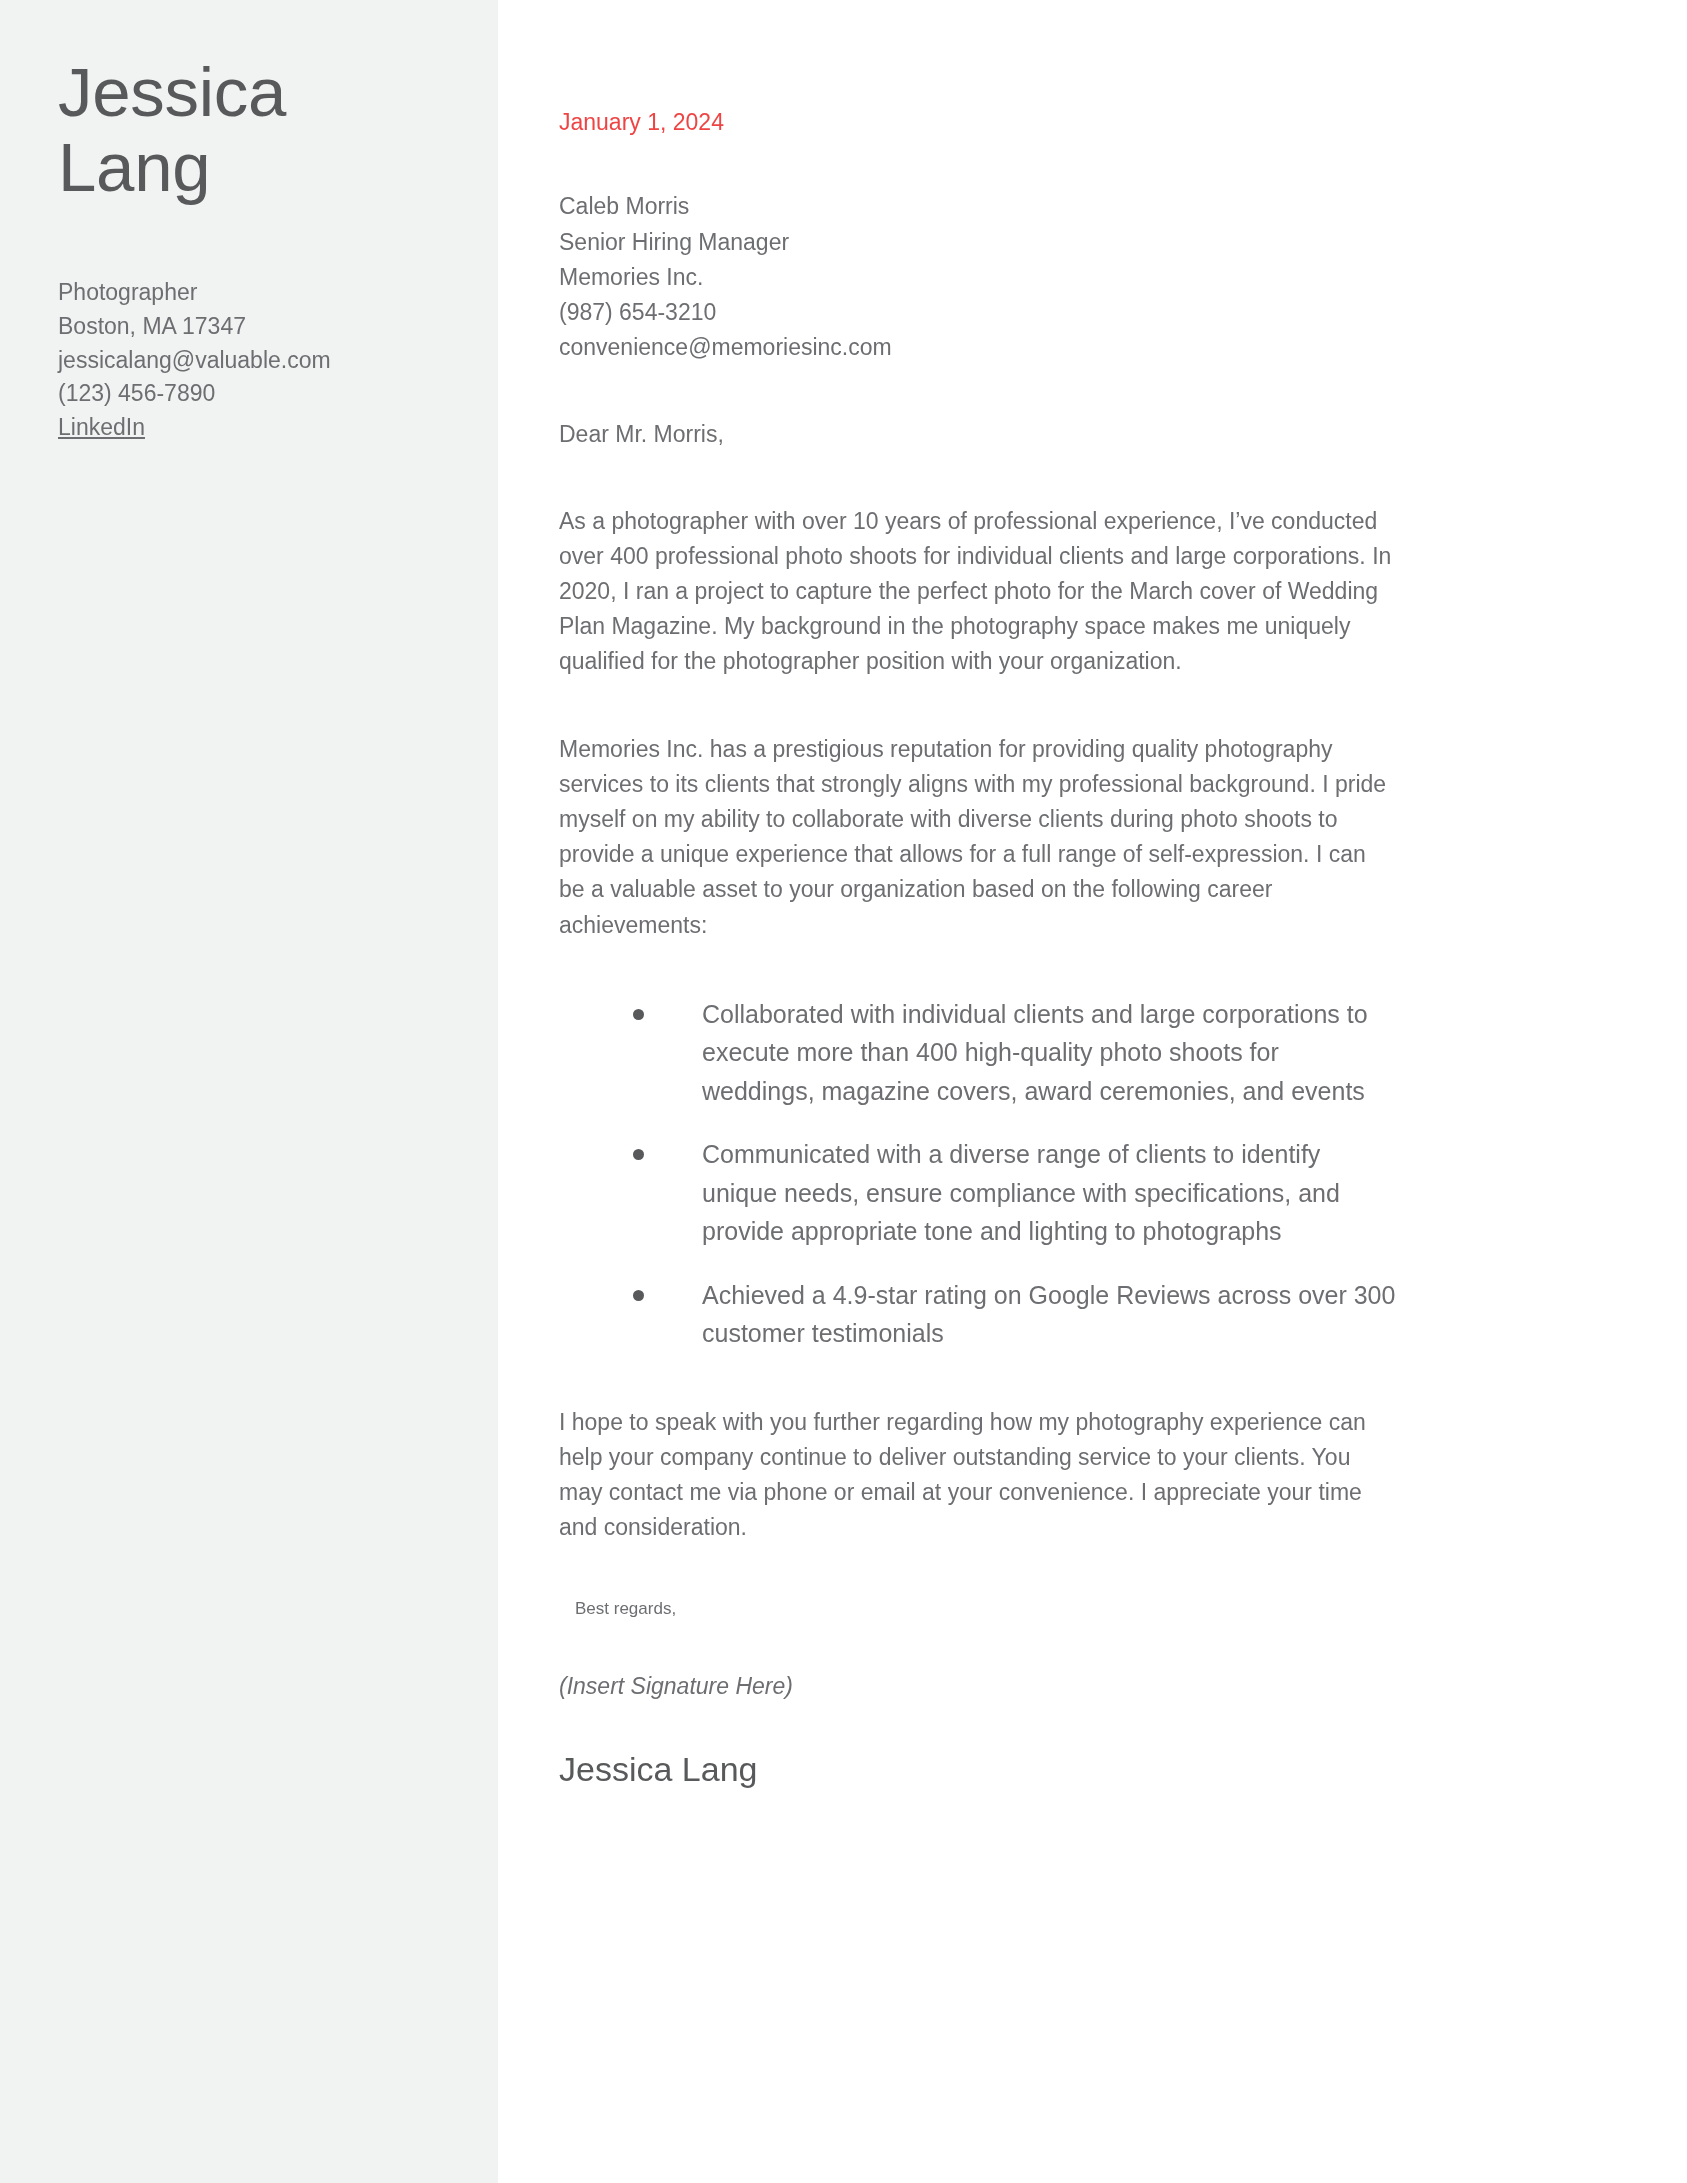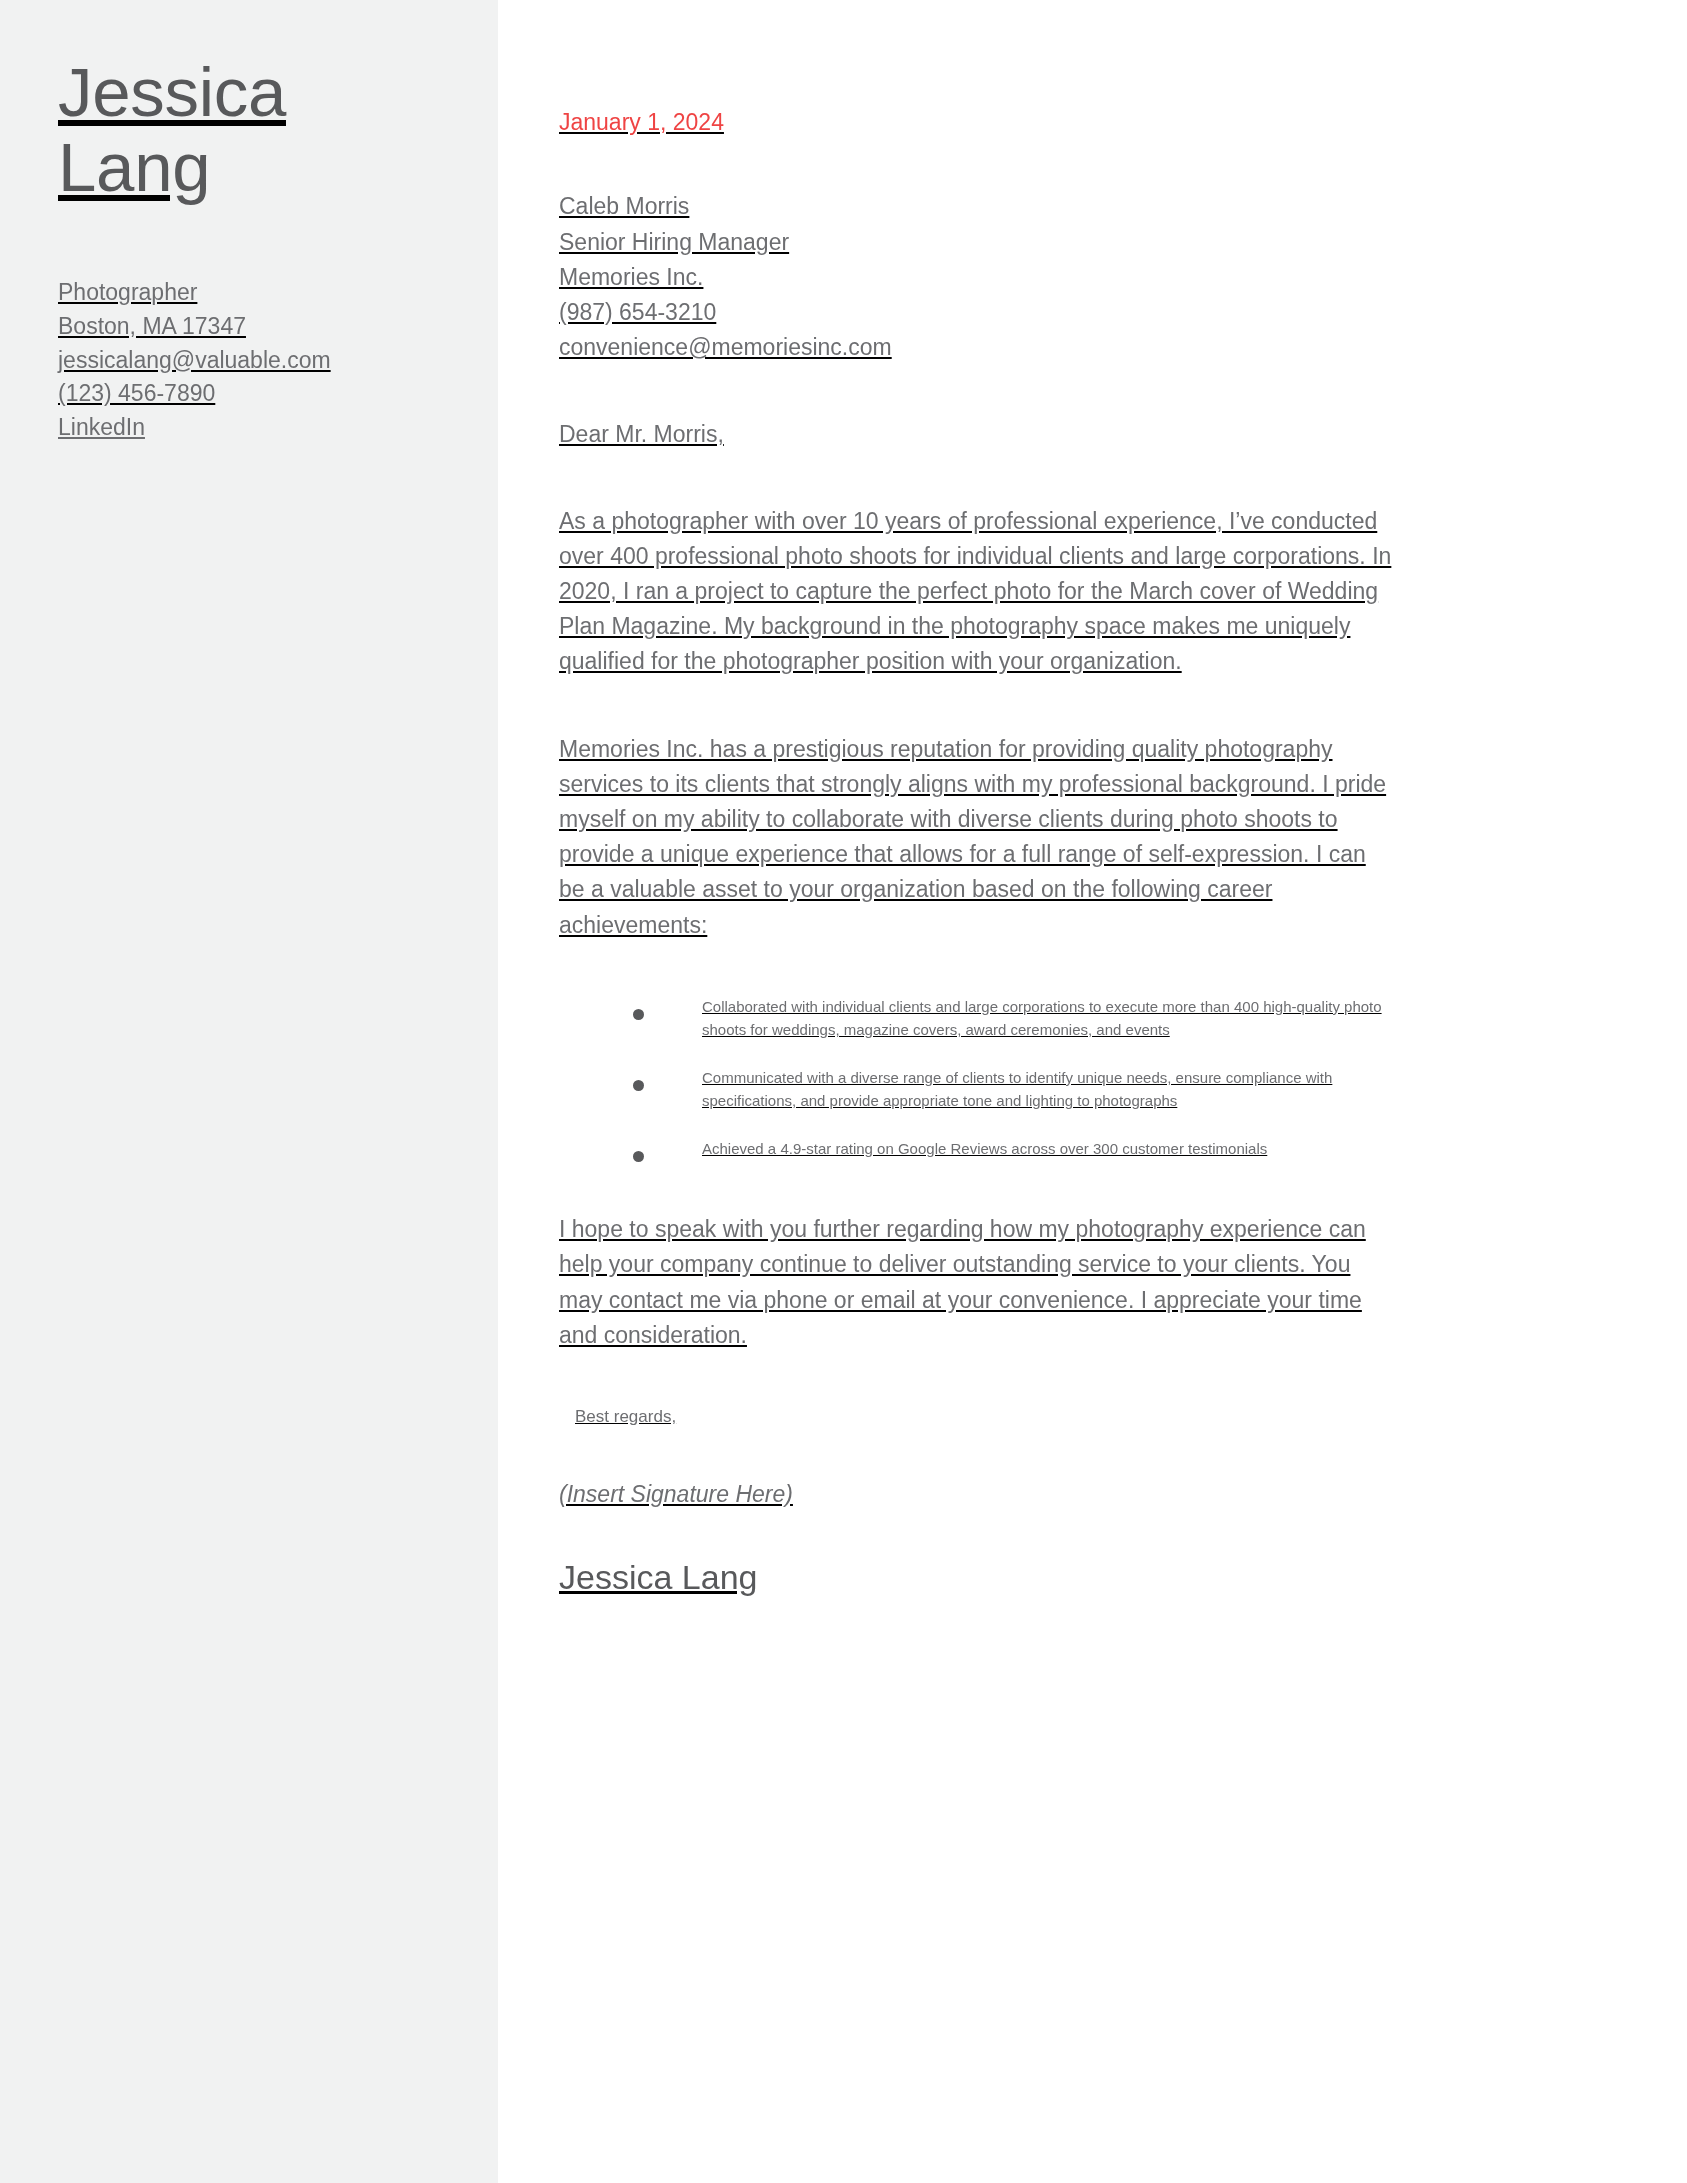--- a/index.html
+++ b/index.html
@@ -14,21 +14,20 @@
     -webkit-font-smoothing: antialiased;
   }
 
   .page {
     position: relative;
     width: 1547px;
     height: 2183px;
     background: #ffffff;
     display: flex;
     overflow: hidden;
-    text-decoration: underline;
   }
 
   
   .sidebar {
     width: 498px;
     min-width: 498px;
     background: #f1f2f2;
     box-sizing: border-box;
     padding: 56px 46px 0 58px;
   }
@@ -114,21 +113,21 @@
   }
 
   .achievements {
     list-style: none;
     margin: 0 0 52px 0;
     padding: 0 0 0 74px;
   }
 
   .achievement-item {
     position: relative;
-    font-size: 15px;
+    font-size: 25px;
     line-height: 1.54;
     color: #6d6e71;
     padding-left: 69px;
     margin-bottom: 9.3px;
     margin-top: 25px;
   }
 
   .achievement-item:last-child {
     margin-bottom: 0;
   }

